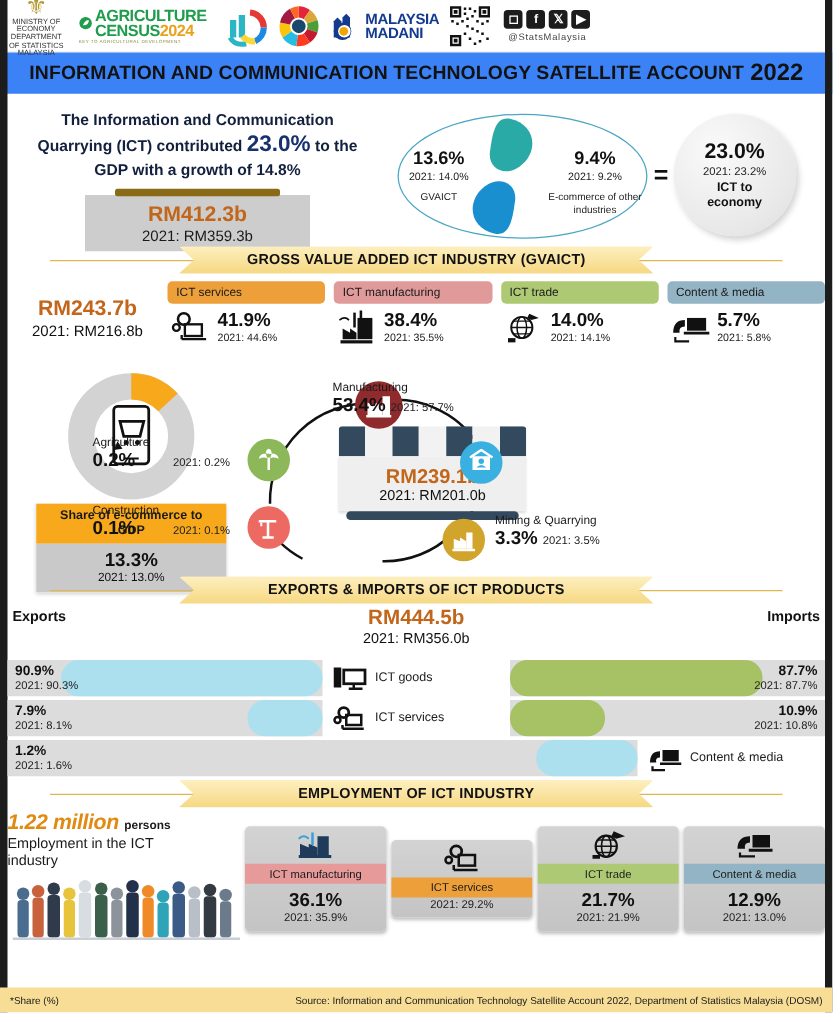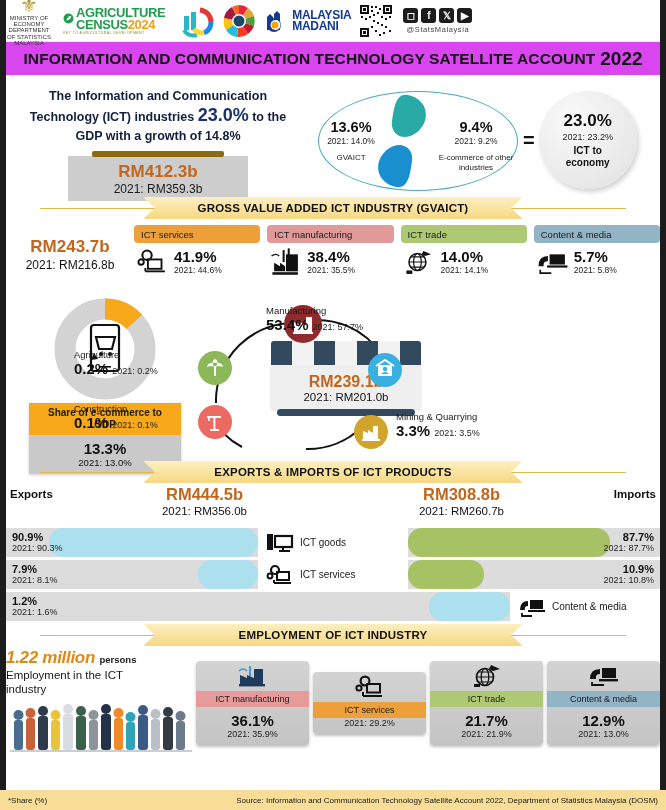--- a/index.html
+++ b/index.html
@@ -38,21 +38,21 @@
   .social { margin-left:10px; display:flex; flex-direction:column; align-items:center; }
   .social-row { display:flex; gap:3px; }
   .soc-ic {
     width:15px;height:15px;background:#1c1c1c;border-radius:3px;color:#fff;
     font-size:10px;display:flex;align-items:center;justify-content:center;font-weight:bold;
   }
   .social-handle { font-size:7.5px; color:#444; letter-spacing:.6px; margin-top:2px;}
 
   
   .title-bar {
-    height:33px; background:#d946ef; display:flex; align-items:center; justify-content:center;
+    height:33px; background:#3b82f6; display:flex; align-items:center; justify-content:center;
   }
   .title-bar .t { font-size:15.5px; font-weight:bold; color:#121212; letter-spacing:.1px; }
   .title-bar .y { font-size:19px; font-weight:bold; color:#121212; margin-left:5px; }
 
   
   .banner-wrap { position:relative; height:22px; display:flex; align-items:center; justify-content:center; }
   .banner-line { position:absolute; left:40px; right:40px; height:1px; background:#e0b84e; top:11px; }
   .banner {
     position:relative; z-index:2; height:22px; min-width:380px; padding:0 34px;
     background:linear-gradient(#fdefc0,#f6d882);
@@ -121,21 +121,21 @@
   .ecom-card { width:152px; margin:2px auto 0 auto; box-shadow:0 1px 3px rgba(0,0,0,.2);}
   .ecom-card .hd { background:#f7a81b; text-align:center; padding:4px 2px; font-size:10px; font-weight:bold; color:#1a1a1a; line-height:12px;}
   .ecom-card .bd { background:#c9c9c9; text-align:center; padding:5px 2px 6px 2px;}
   .ecom-card .bd .v { font-size:15px; font-weight:bold; color:#111;}
   .ecom-card .bd .p { font-size:9.5px; color:#111; }
 
   .ecom-right { flex:1; position:relative; }
   .node { position:absolute; width:34px; height:34px; border-radius:50%; display:flex; align-items:center; justify-content:center; }
   .lbl { position:absolute; }
   .lbl .n { font-size:9.5px; color:#1a1a1a; line-height:11px;}
-  .lbl .row { display:flex; align-items:baseline; gap:4px; }
+  .lbl .row { display:flex; align-items:baseline; gap:4px;justify-content:space-between; }
   .lbl .v { font-size:15px; font-weight:bold; color:#111; }
   .lbl .p { font-size:9px; color:#222; }
   .shop {
     position:absolute; left:85px; top:48px; width:150px;
   }
   .shop-awn { display:flex; height:24px; border-radius:3px 3px 0 0; overflow:hidden; }
   .shop-awn div { flex:1; }
   .shop-body { background:#efefef; text-align:center; padding:8px 0 6px 0; box-shadow:0 1px 2px rgba(0,0,0,.15);}
   .shop-body .v { font-size:16px; font-weight:bold; color:#c2661b; }
   .shop-body .p { font-size:11.5px; color:#111; }
@@ -312,21 +312,21 @@
 
   <div class="title-bar">
     <div class="t">INFORMATION AND COMMUNICATION TECHNOLOGY SATELLITE ACCOUNT</div>
     <div class="y">2022</div>
   </div>
 
   <div class="intro">
     <div class="intro-left">
       <div class="intro-txt">
         <span>The Information and Communication</span><br>
-        <span>Technology (ICT) industries</span>
+        <span>Quarrying (ICT) contributed</span>
         <span class="big">23.0%</span>
         <span>to the</span><br>
         <span>GDP with a growth of 14.8%</span>
       </div>
       <div class="intro-box">
         <div class="v">RM412.3b</div>
         <div class="p">2021: RM359.3b</div>
       </div>
     </div>
 
@@ -583,24 +583,20 @@
       <span>EXPORTS &amp; IMPORTS OF ICT PRODUCTS</span>
     </div>
   </div>
 
   <div class="trade-head">
     <div class="side">Exports</div>
     <div class="mid">
       <div class="v">RM444.5b</div>
       <div class="p">2021: RM356.0b</div>
     </div>
-    <div class="mid">
-      <div class="v">RM308.8b</div>
-      <div class="p">2021: RM260.7b</div>
-    </div>
     <div class="side" style="text-align:right;">Imports</div>
   </div>
 
   <div class="trade-rows">
     <div class="trow">
       <div class="bar-l">
         <div class="fill" style="width:83%"></div>
         <div class="txt">
           <div class="bv">90.9%</div>
           <div class="bp">2021: 90.3%</div>

